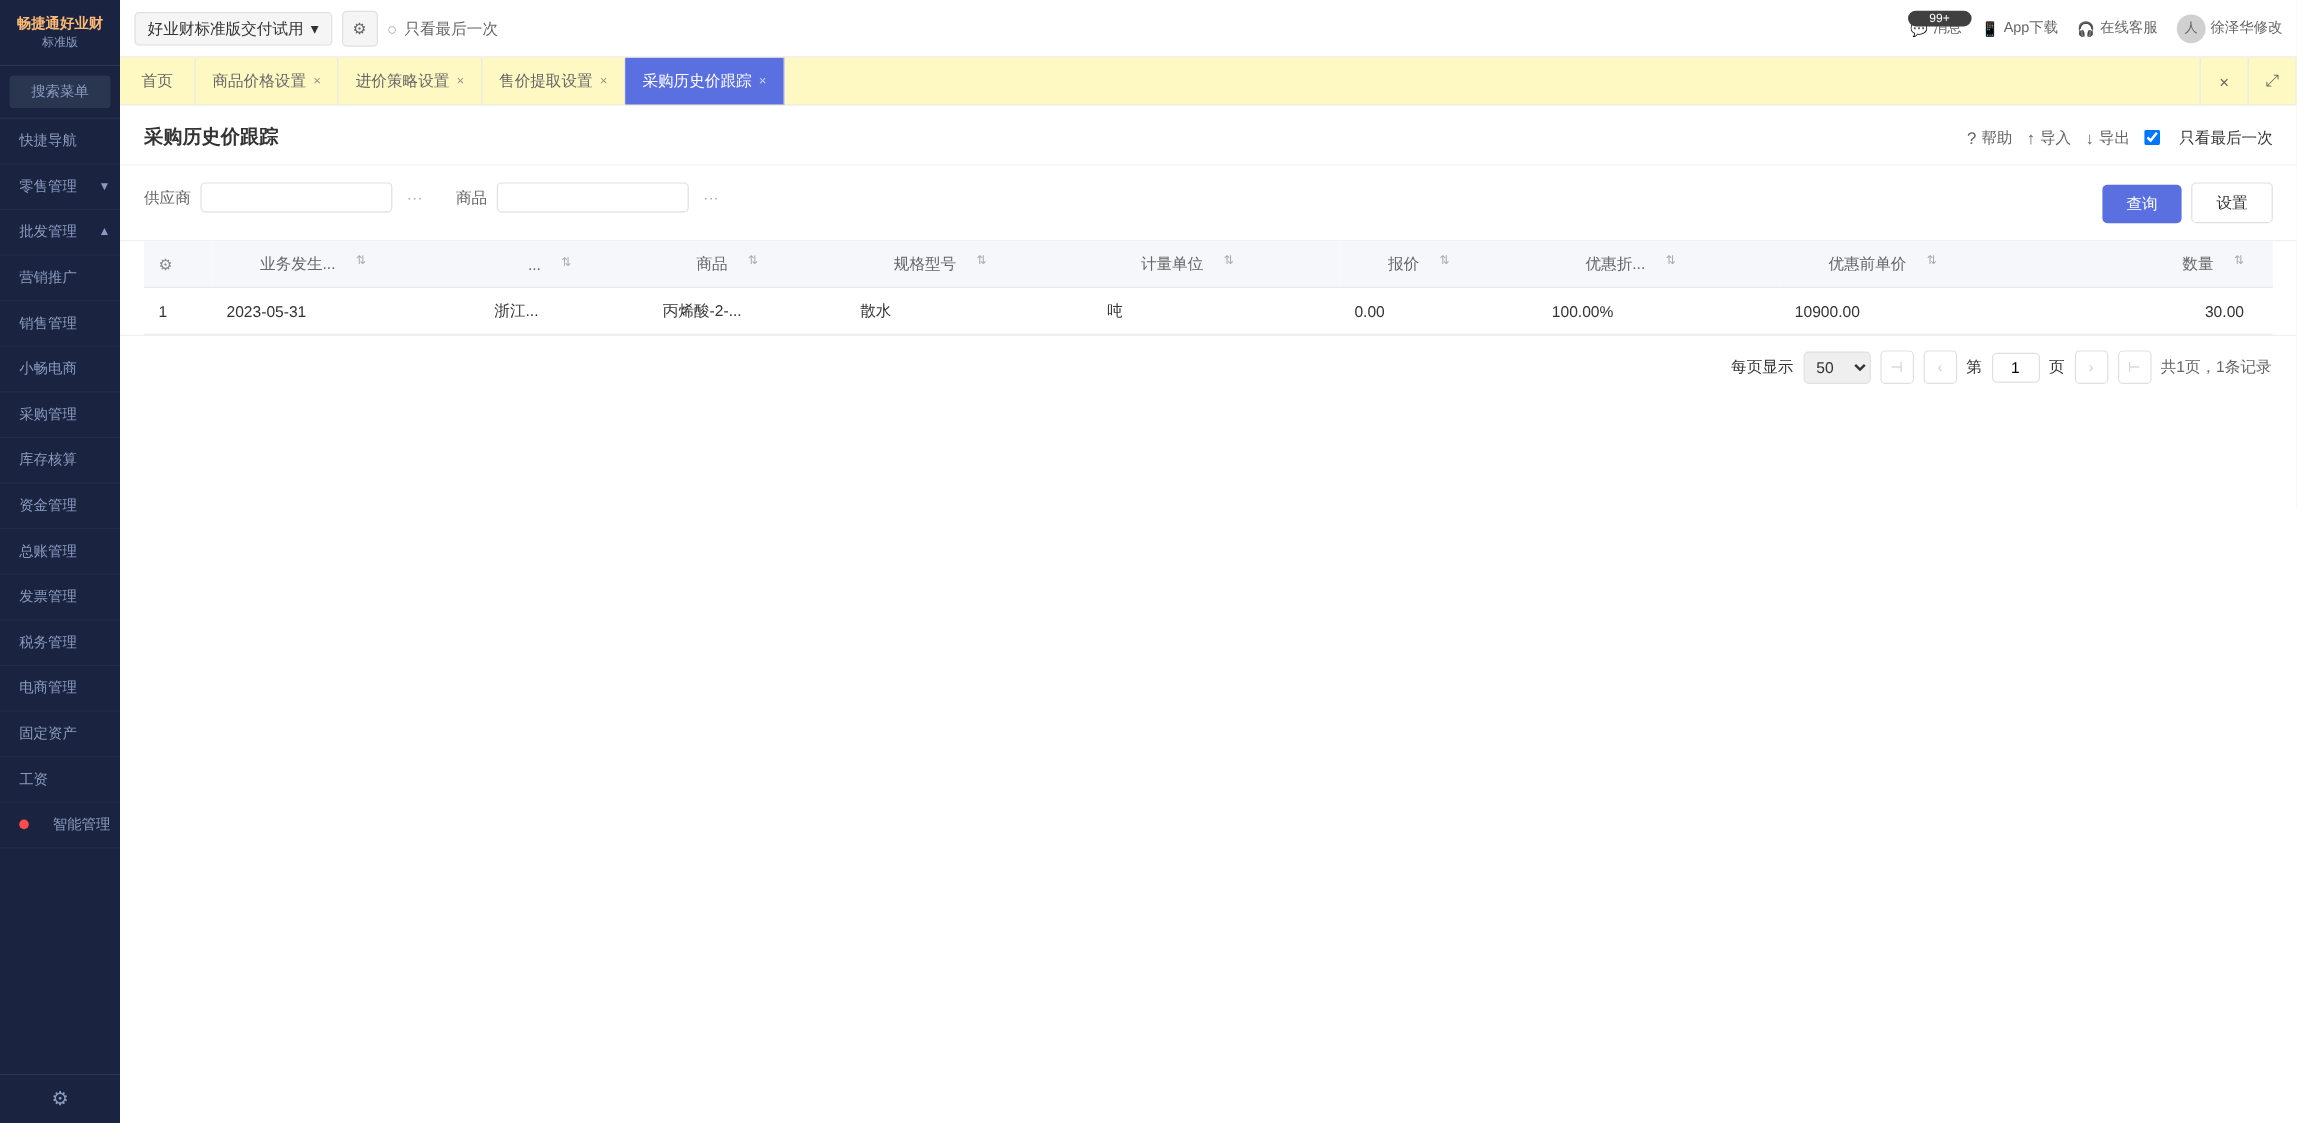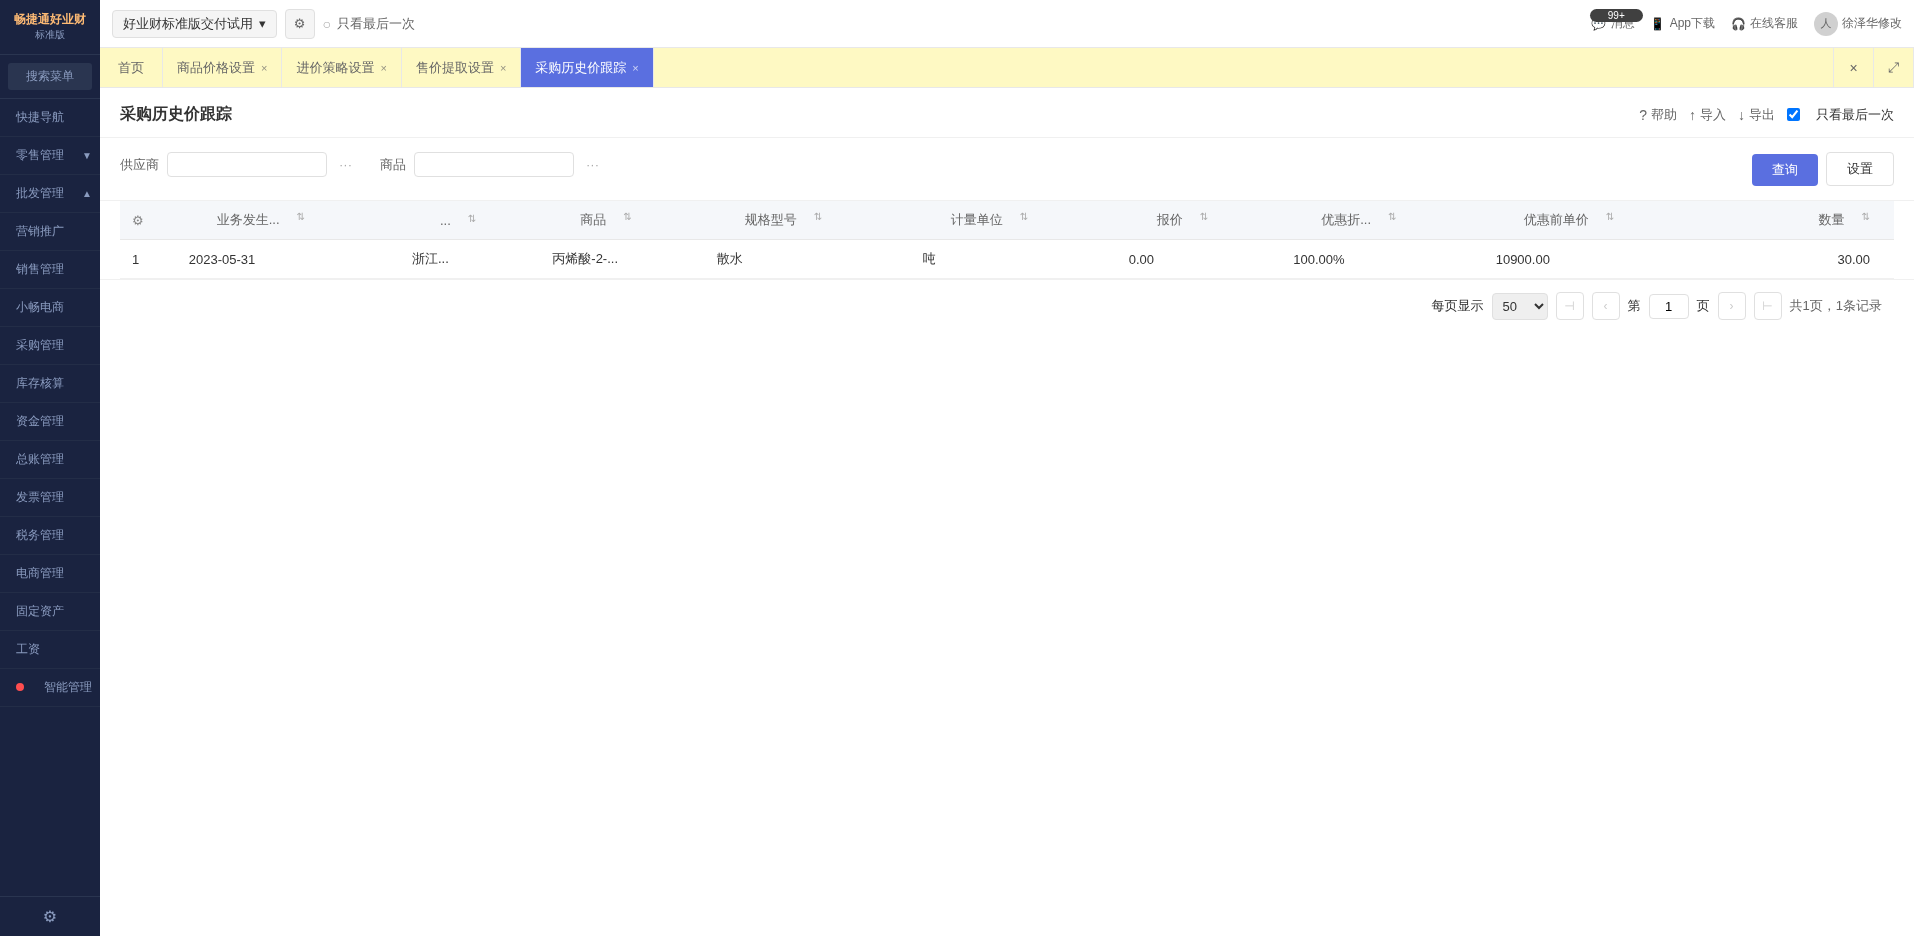--- a/index.html
+++ b/index.html
@@ -74,21 +74,21 @@
     
     .table-wrapper { padding: 0 20px; }
     .data-table { width: 100%; border-collapse: collapse; }
     .data-table th { background: #f5f7fa; padding: 10px 12px; text-align: left; font-size: 13px; color: #666; font-weight: normal; border-bottom: 1px solid #e8e8e8; white-space: nowrap; }
     .data-table td { padding: 10px 12px; font-size: 13px; color: #333; border-bottom: 1px solid #f0f0f0; white-space: nowrap; }
     .th-sort { display: inline-flex; align-items: flex-start; gap: 17px; cursor: pointer; margin-left: 28px; }
     .sort-icon { font-size: 10px; color: #aaa; }
     .th-gear { color: #888; cursor: pointer; }
 
     
-    .pagination-bar { padding: 12px 32px; display: flex; align-items: center; justify-content: flex-end; gap: 8px; font-size: 13px; color: #333; border-top: 1px solid #f0f0f0; }
+    .pagination-bar { padding: 12px 21px; display: flex; align-items: center; justify-content: flex-end; gap: 8px; font-size: 13px; color: #333; border-top: 1px solid #f0f0f0; }
     .page-size-select { border: 1px solid #e0e0e0; border-radius: 4px; padding: 4px 6px; font-size: 13px; color: #333; }
     .page-nav-btn { width: 28px; height: 28px; border: 1px solid #e0e0e0; border-radius: 4px; display: flex; align-items: center; justify-content: center; cursor: pointer; color: #666; background: #fff; font-size: 12px; }
     .page-nav-btn.disabled { color: #ccc; cursor: not-allowed; }
     .page-input { width: 40px; border: 1px solid #e0e0e0; border-radius: 4px; padding: 4px; text-align: center; font-size: 13px; }
     .page-total { color: #666; }
   </style>
 </head>
 <body>
 
 <div class="sidebar">

